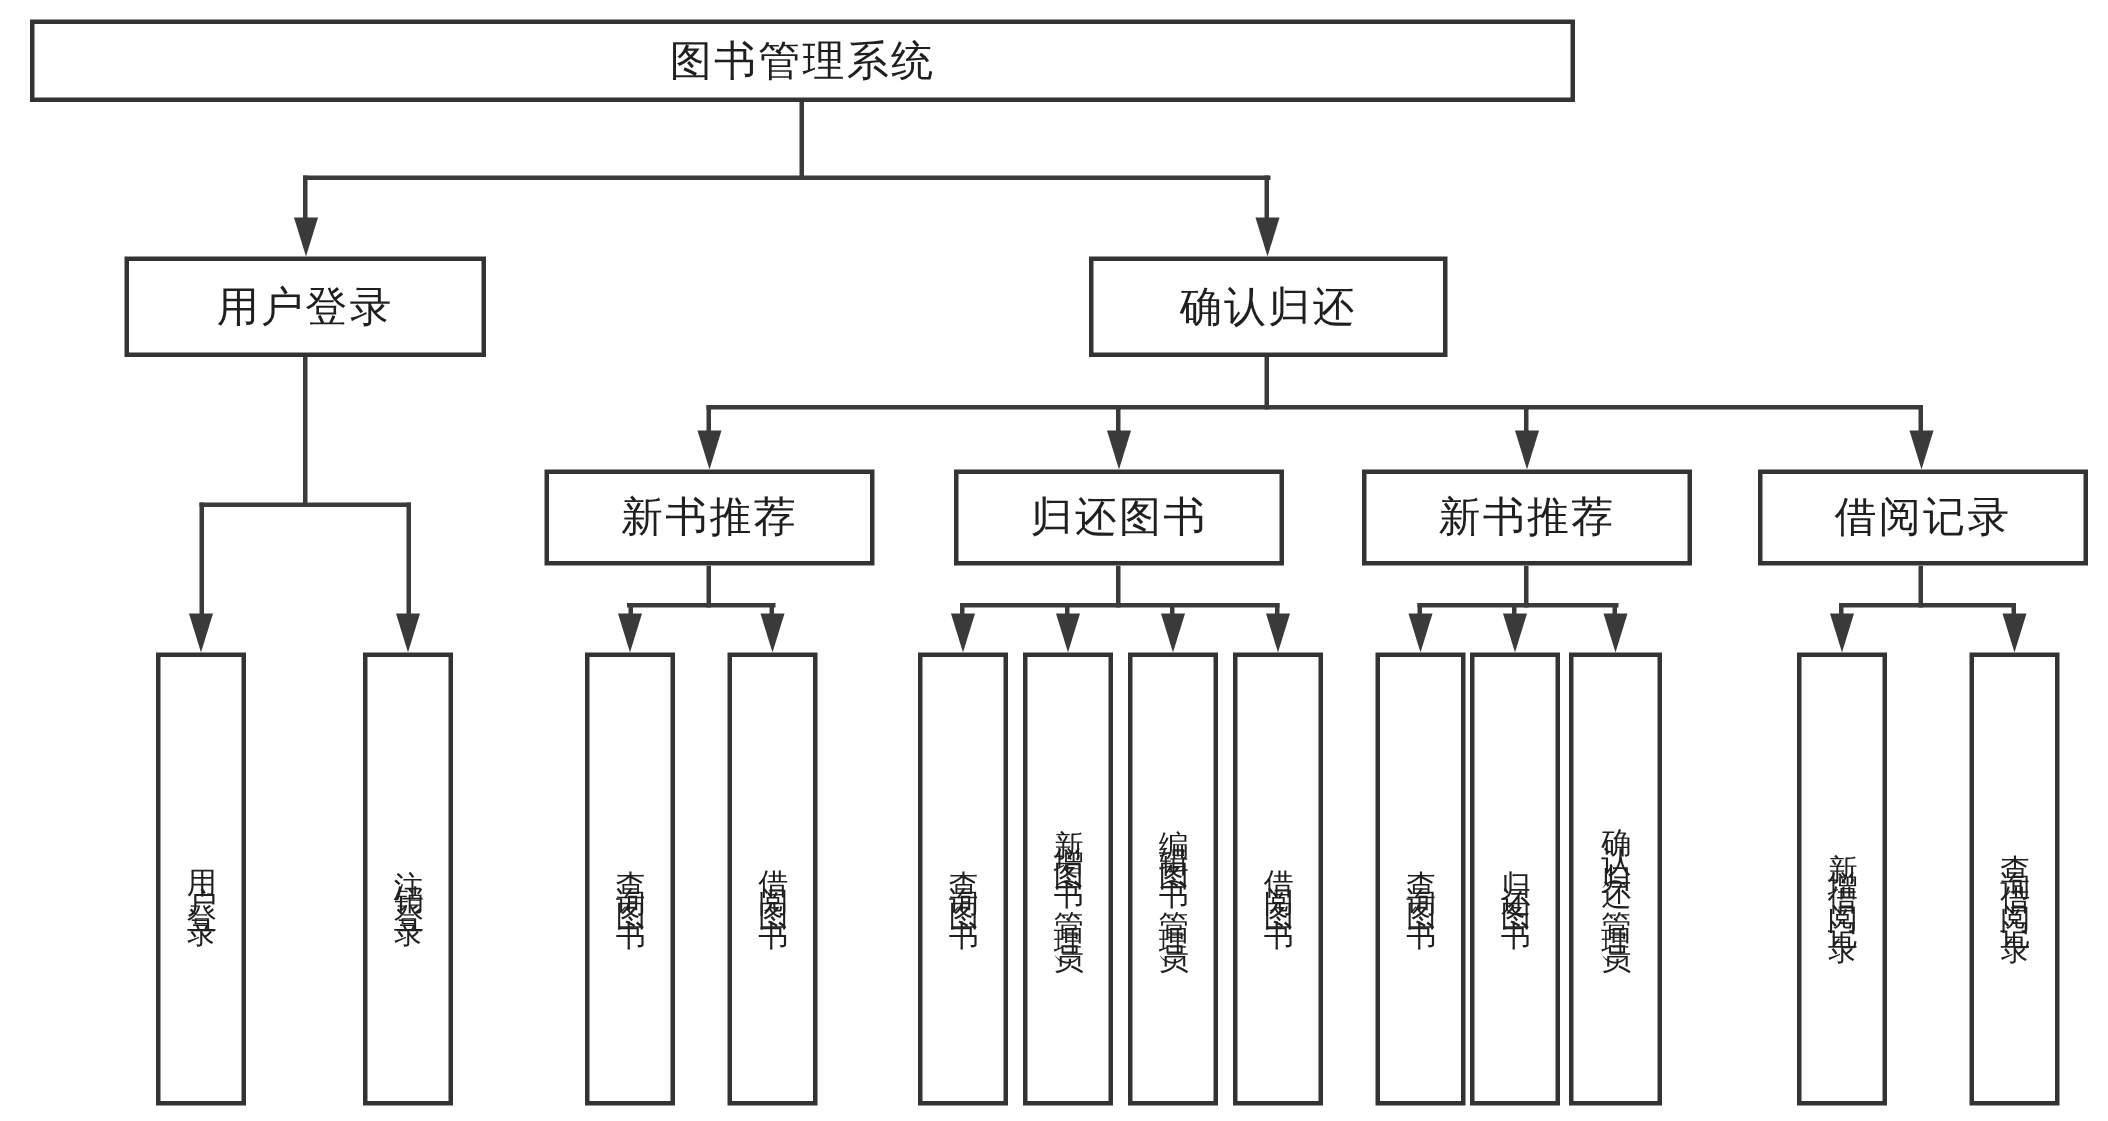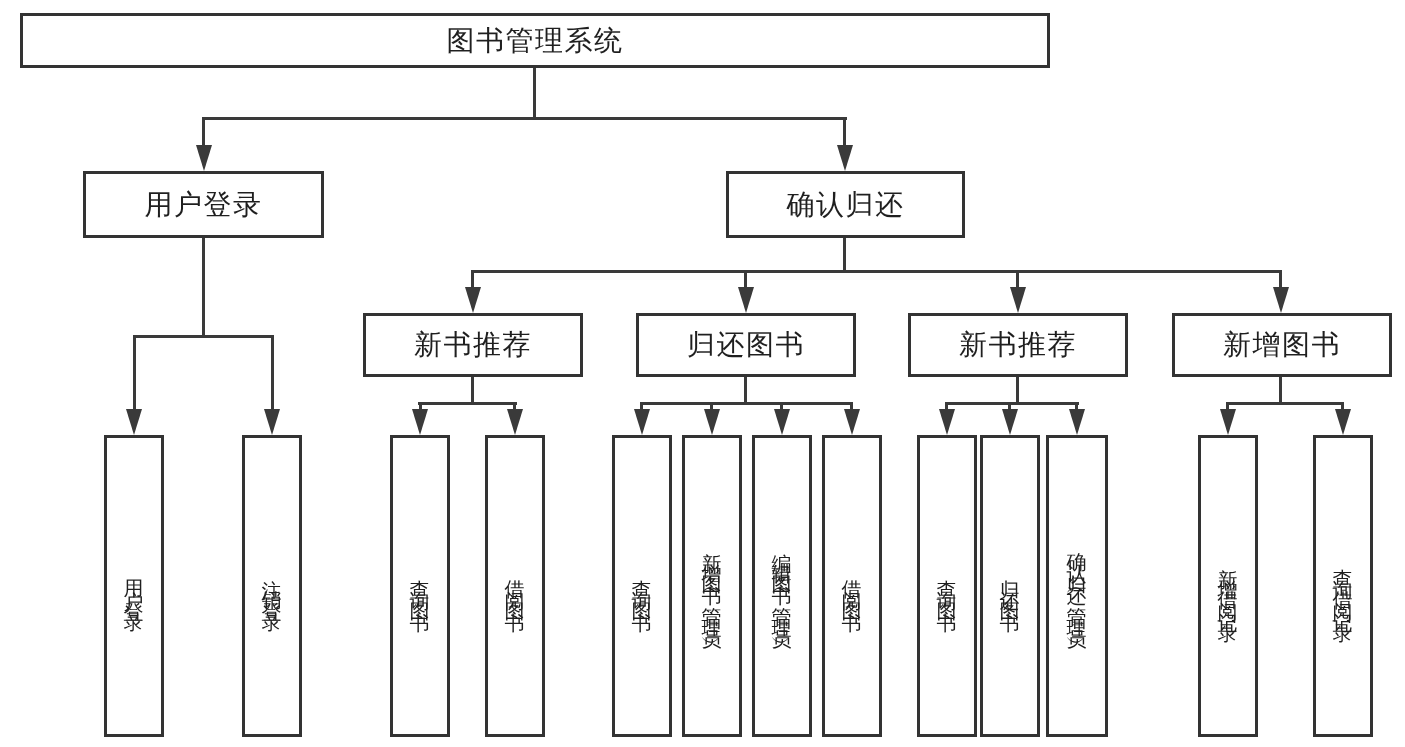--- a/index.html
+++ b/index.html
@@ -109,21 +109,21 @@
   <div class="box mid" style="left:363px">
     <span class="htext">新书推荐</span>
   </div>
   <div class="box mid" style="left:636px">
     <span class="htext">归还图书</span>
   </div>
   <div class="box mid" style="left:908px">
     <span class="htext">新书推荐</span>
   </div>
   <div class="box mid" style="left:1172px">
-    <span class="htext">新增图书</span>
+    <span class="htext">借阅记录</span>
   </div>
 
   <div class="box leaf" style="left:104px">
     <span class="vtext">用户登录</span>
   </div>
   <div class="box leaf" style="left:242px">
     <span class="vtext">注销登录</span>
   </div>
   <div class="box leaf" style="left:390px">
     <span class="vtext">查询图书</span>

